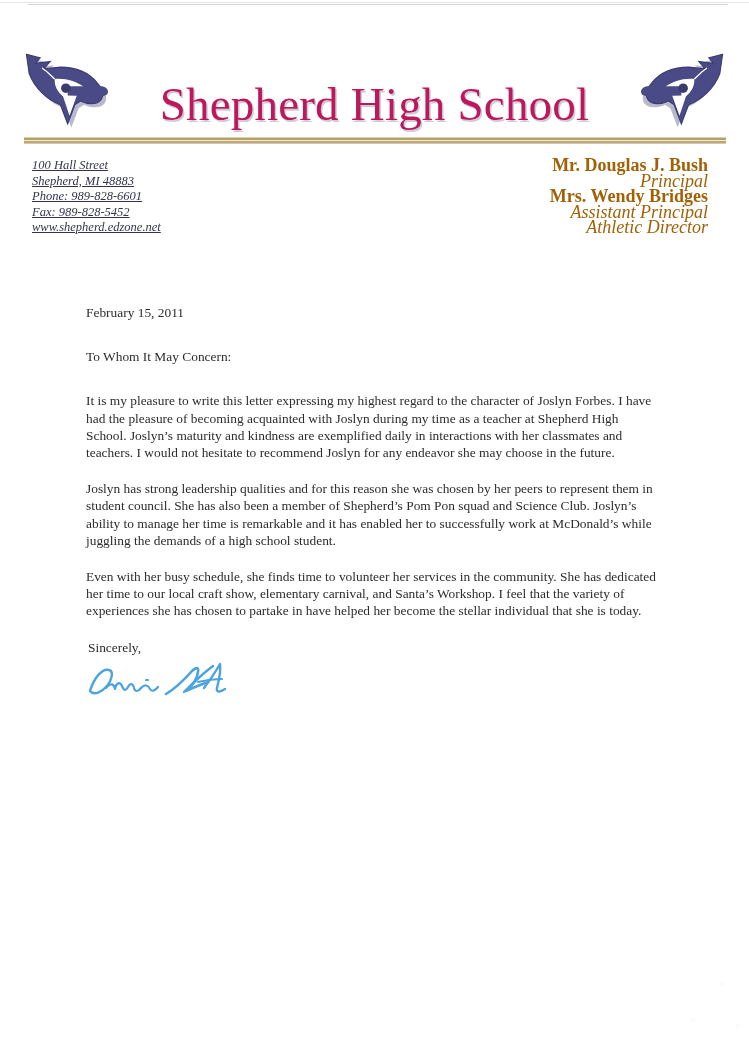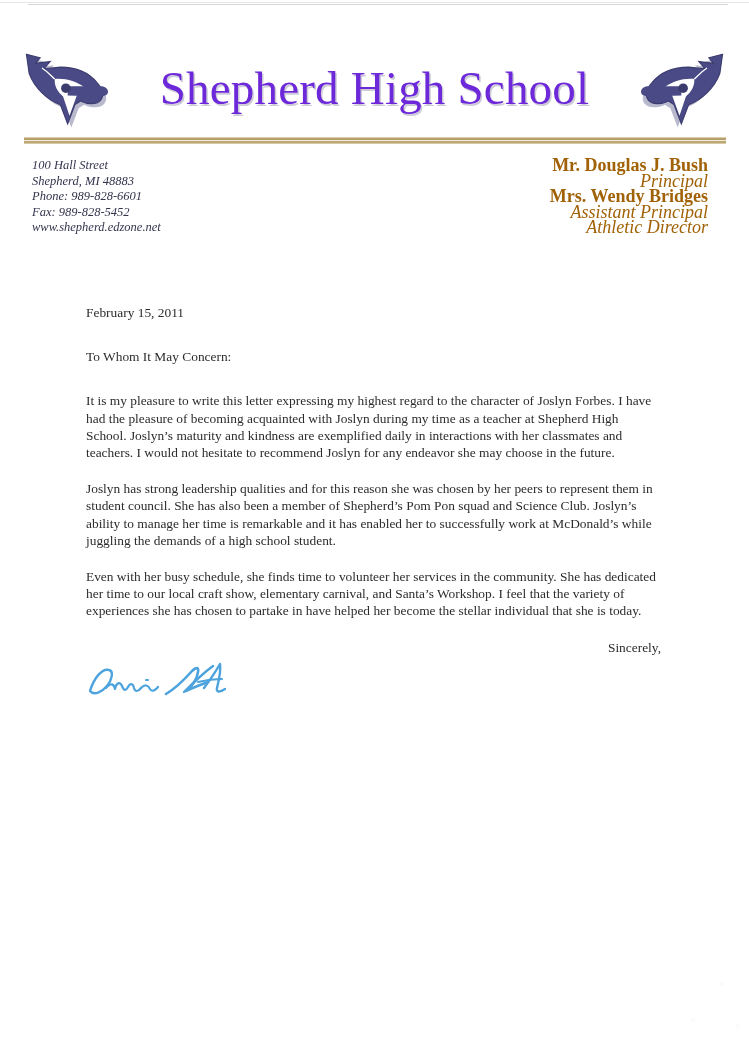--- a/index.html
+++ b/index.html
@@ -63,28 +63,28 @@
     width: 92px;
     height: 88px;
   }
   .logo.left  { left: 18px; }
   .logo.right { right: 18px; transform: scaleX(-1); }
   .logo svg { display: block; width: 100%; height: 100%; }
 
   .school-title {
     position: absolute;
     left: 0;
-    top: 0;
+    top: 16px;
     width: 749px;
     text-align: center;
     font-family: "Liberation Serif", "DejaVu Serif", serif;
     font-size: 47px;
     line-height: 96px;
     letter-spacing: .2px;
-    color: #6d28d9;
+    color: #be185d;
     text-shadow: 1.5px 1.5px 0 rgba(120,120,150,.38);
     white-space: nowrap;
   }
 
   .rule-band {
     position: absolute;
     left: 24px;
     top: 137px;
     width: 702px;
     height: 7px;
@@ -100,21 +100,21 @@
 
   
   .address-block {
     position: absolute;
     left: 32px;
     top: 158px;
     font-size: 12.5px;
     line-height: 15.6px;
     color: #33334d;
   }
-  .address-block div { white-space: nowrap; }
+  .address-block div { white-space: nowrap; text-decoration: underline; }
 
   .staff-block {
     position: absolute;
     right: 41px;
     top: 158px;
     text-align: right;
     font-size: 18px;
     line-height: 15.6px;
     color: #a16207;
   }
@@ -128,21 +128,21 @@
     top: 298px;
     width: 575px;
     font-size: 13.4px;
     line-height: 17.2px;
     color: #2c2c2c;
     text-align: left;
   }
   .letter .date       { margin: 6px 0 27px 0; }
   .letter .salutation { margin: 0 0 27px 0; font-family: Liberation Serif, serif; }
   .letter p.para      { margin: 0 0 19px 0; }
-  .letter .closing    { margin: 16px 0 0 2px; text-align: right; }
+  .letter .closing    { margin: 16px 0 0 2px; }
 
   .signature {
     position: relative;
     left: -6px;
     margin-top: 2px;
     width: 190px;
     height: 50px;
   }
   .signature svg { display: block; width: 100%; height: 100%; }
 

